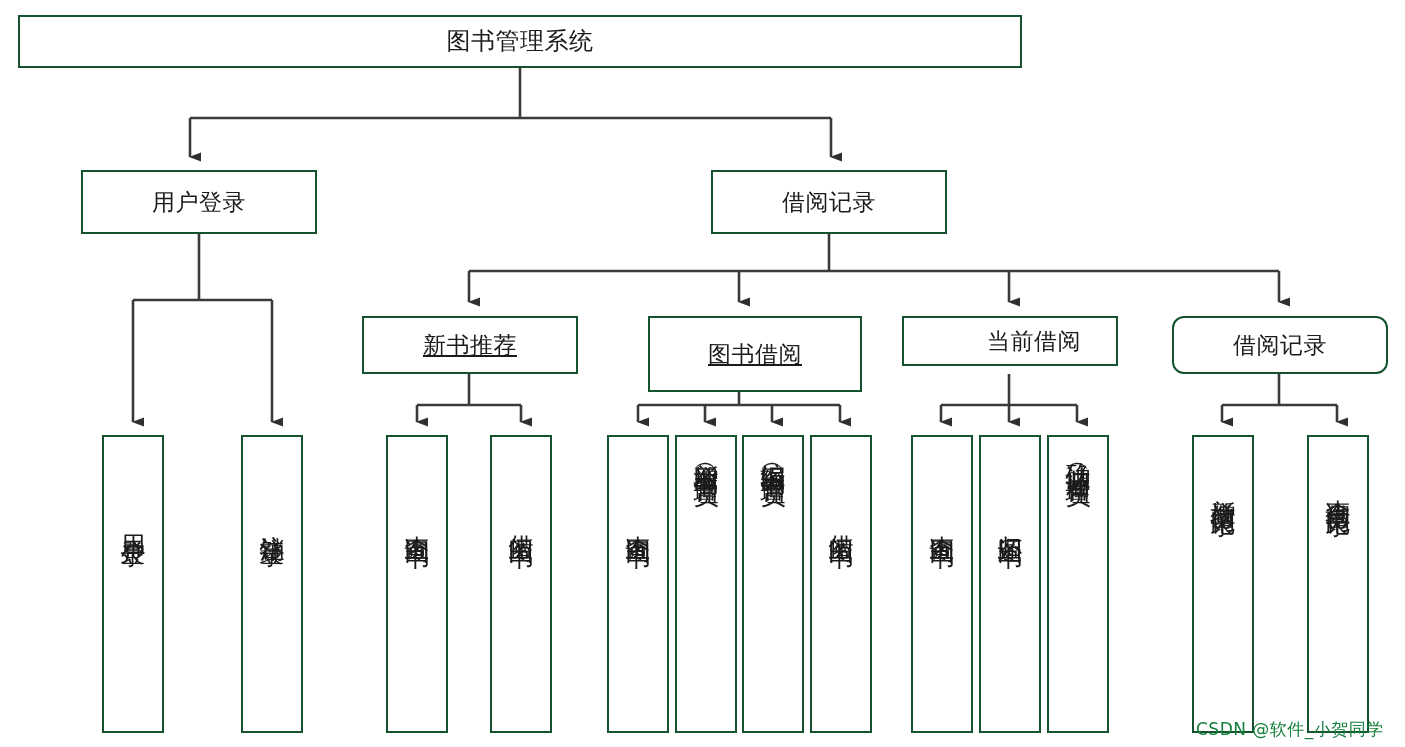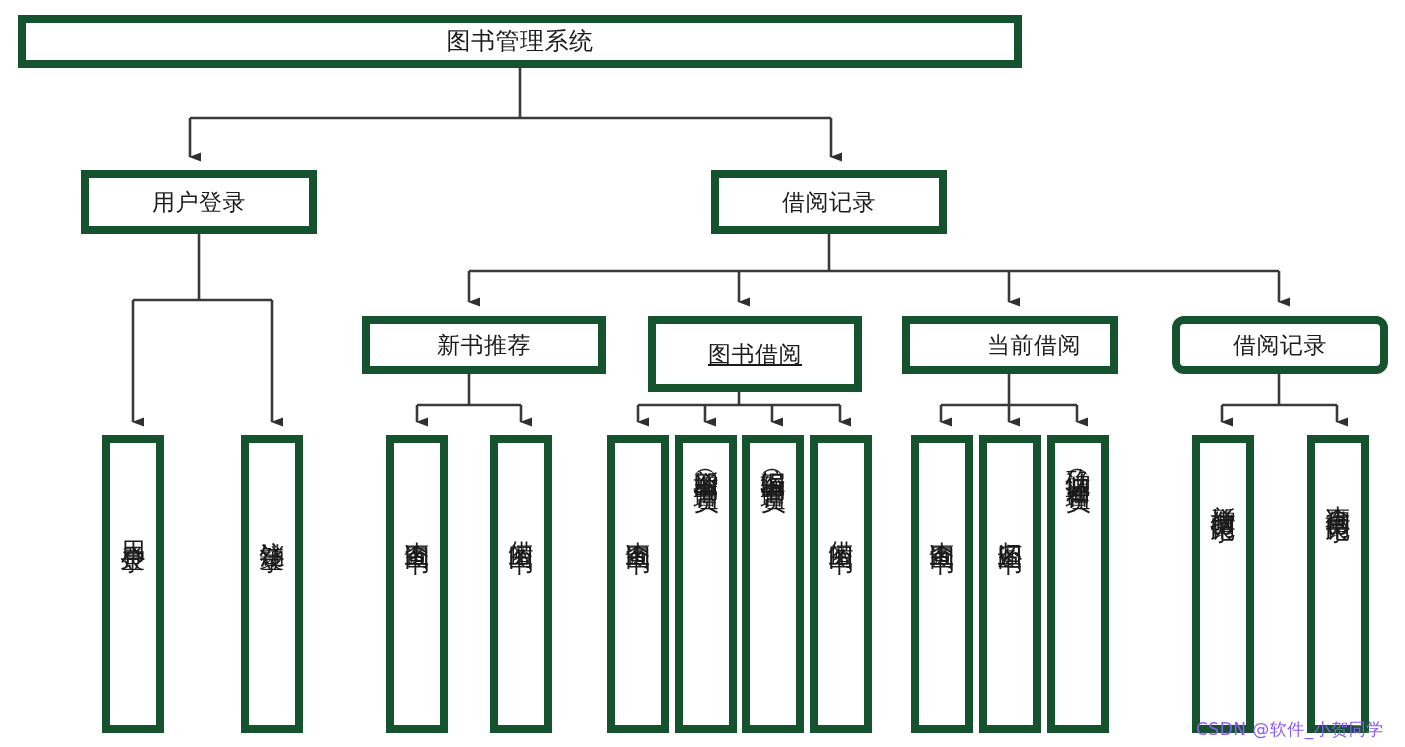--- a/index.html
+++ b/index.html
@@ -22,21 +22,21 @@
     left: 0;
     top: 0;
     width: 1405px;
     height: 747px;
     pointer-events: none;
   }
   .node {
     position: absolute;
     box-sizing: border-box;
     background: #ffffff;
-    border: 8px solid #14532d;
+    border: 2px solid #14532d;
     display: flex;
     align-items: center;
     justify-content: center;
     color: #1b1b1b;
   }
   .node .label {
     display: block;
     line-height: 1.14;
     text-align: center;
     white-space: pre;
@@ -57,21 +57,21 @@
     writing-mode: vertical-rl;
     text-orientation: upright;
     font-size: 25px;
     line-height: 1.0;
     letter-spacing: 3px;
     white-space: nowrap;
   }
   .watermark {
     position: absolute;
     font-size: 17px;
-    color: #8b5cf6;
+    color: #15803d;
     letter-spacing: 0.5px;
     white-space: nowrap;
     user-select: none;
   }
 </style>
 </head>
 <body>
 
 <div id="canvas">
 
@@ -129,27 +129,27 @@
     <span class="label">图书管理系统</span>
   </div>
 
   <div class="node horiz" style="left:81px; top:170px; width:236px; height:64px;">
     <span class="label">用户登录</span>
   </div>
   <div class="node horiz" style="left:711px; top:170px; width:236px; height:64px;">
     <span class="label">借阅记录</span>
   </div>
 
-  <div class="node horiz" style="left:362px; top:316px; width:244px; height:58px;">
+  <div class="node horiz" style="left:362px; top:316px; width:216px; height:58px;text-decoration:underline;">
     <span class="label">新书推荐</span>
   </div>
   <div class="node horiz" style="left:648px; top:316px; width:214px; height:76px;text-decoration:underline;">
     <span class="label">图书借阅</span>
   </div>
-  <div class="node horiz" style="left:902px; top:316px; width:216px; height:58px;padding-left:48px;">
+  <div class="node horiz" style="left:902px; top:316px; width:216px; height:50px;padding-left:48px;">
     <span class="label">当前借阅</span>
   </div>
   <div class="node horiz" style="left:1172px; top:316px; width:216px; height:58px;border-radius:12px;">
     <span class="label">借阅记录</span>
   </div>
 
   <div class="node vert" style="left:102px; top:435px; width:62px; height:298px; padding-top:78px;">
     <span class="label">用户登录</span>
   </div>
   <div class="node vert" style="left:241px; top:435px; width:62px; height:298px; padding-top:78px;">

